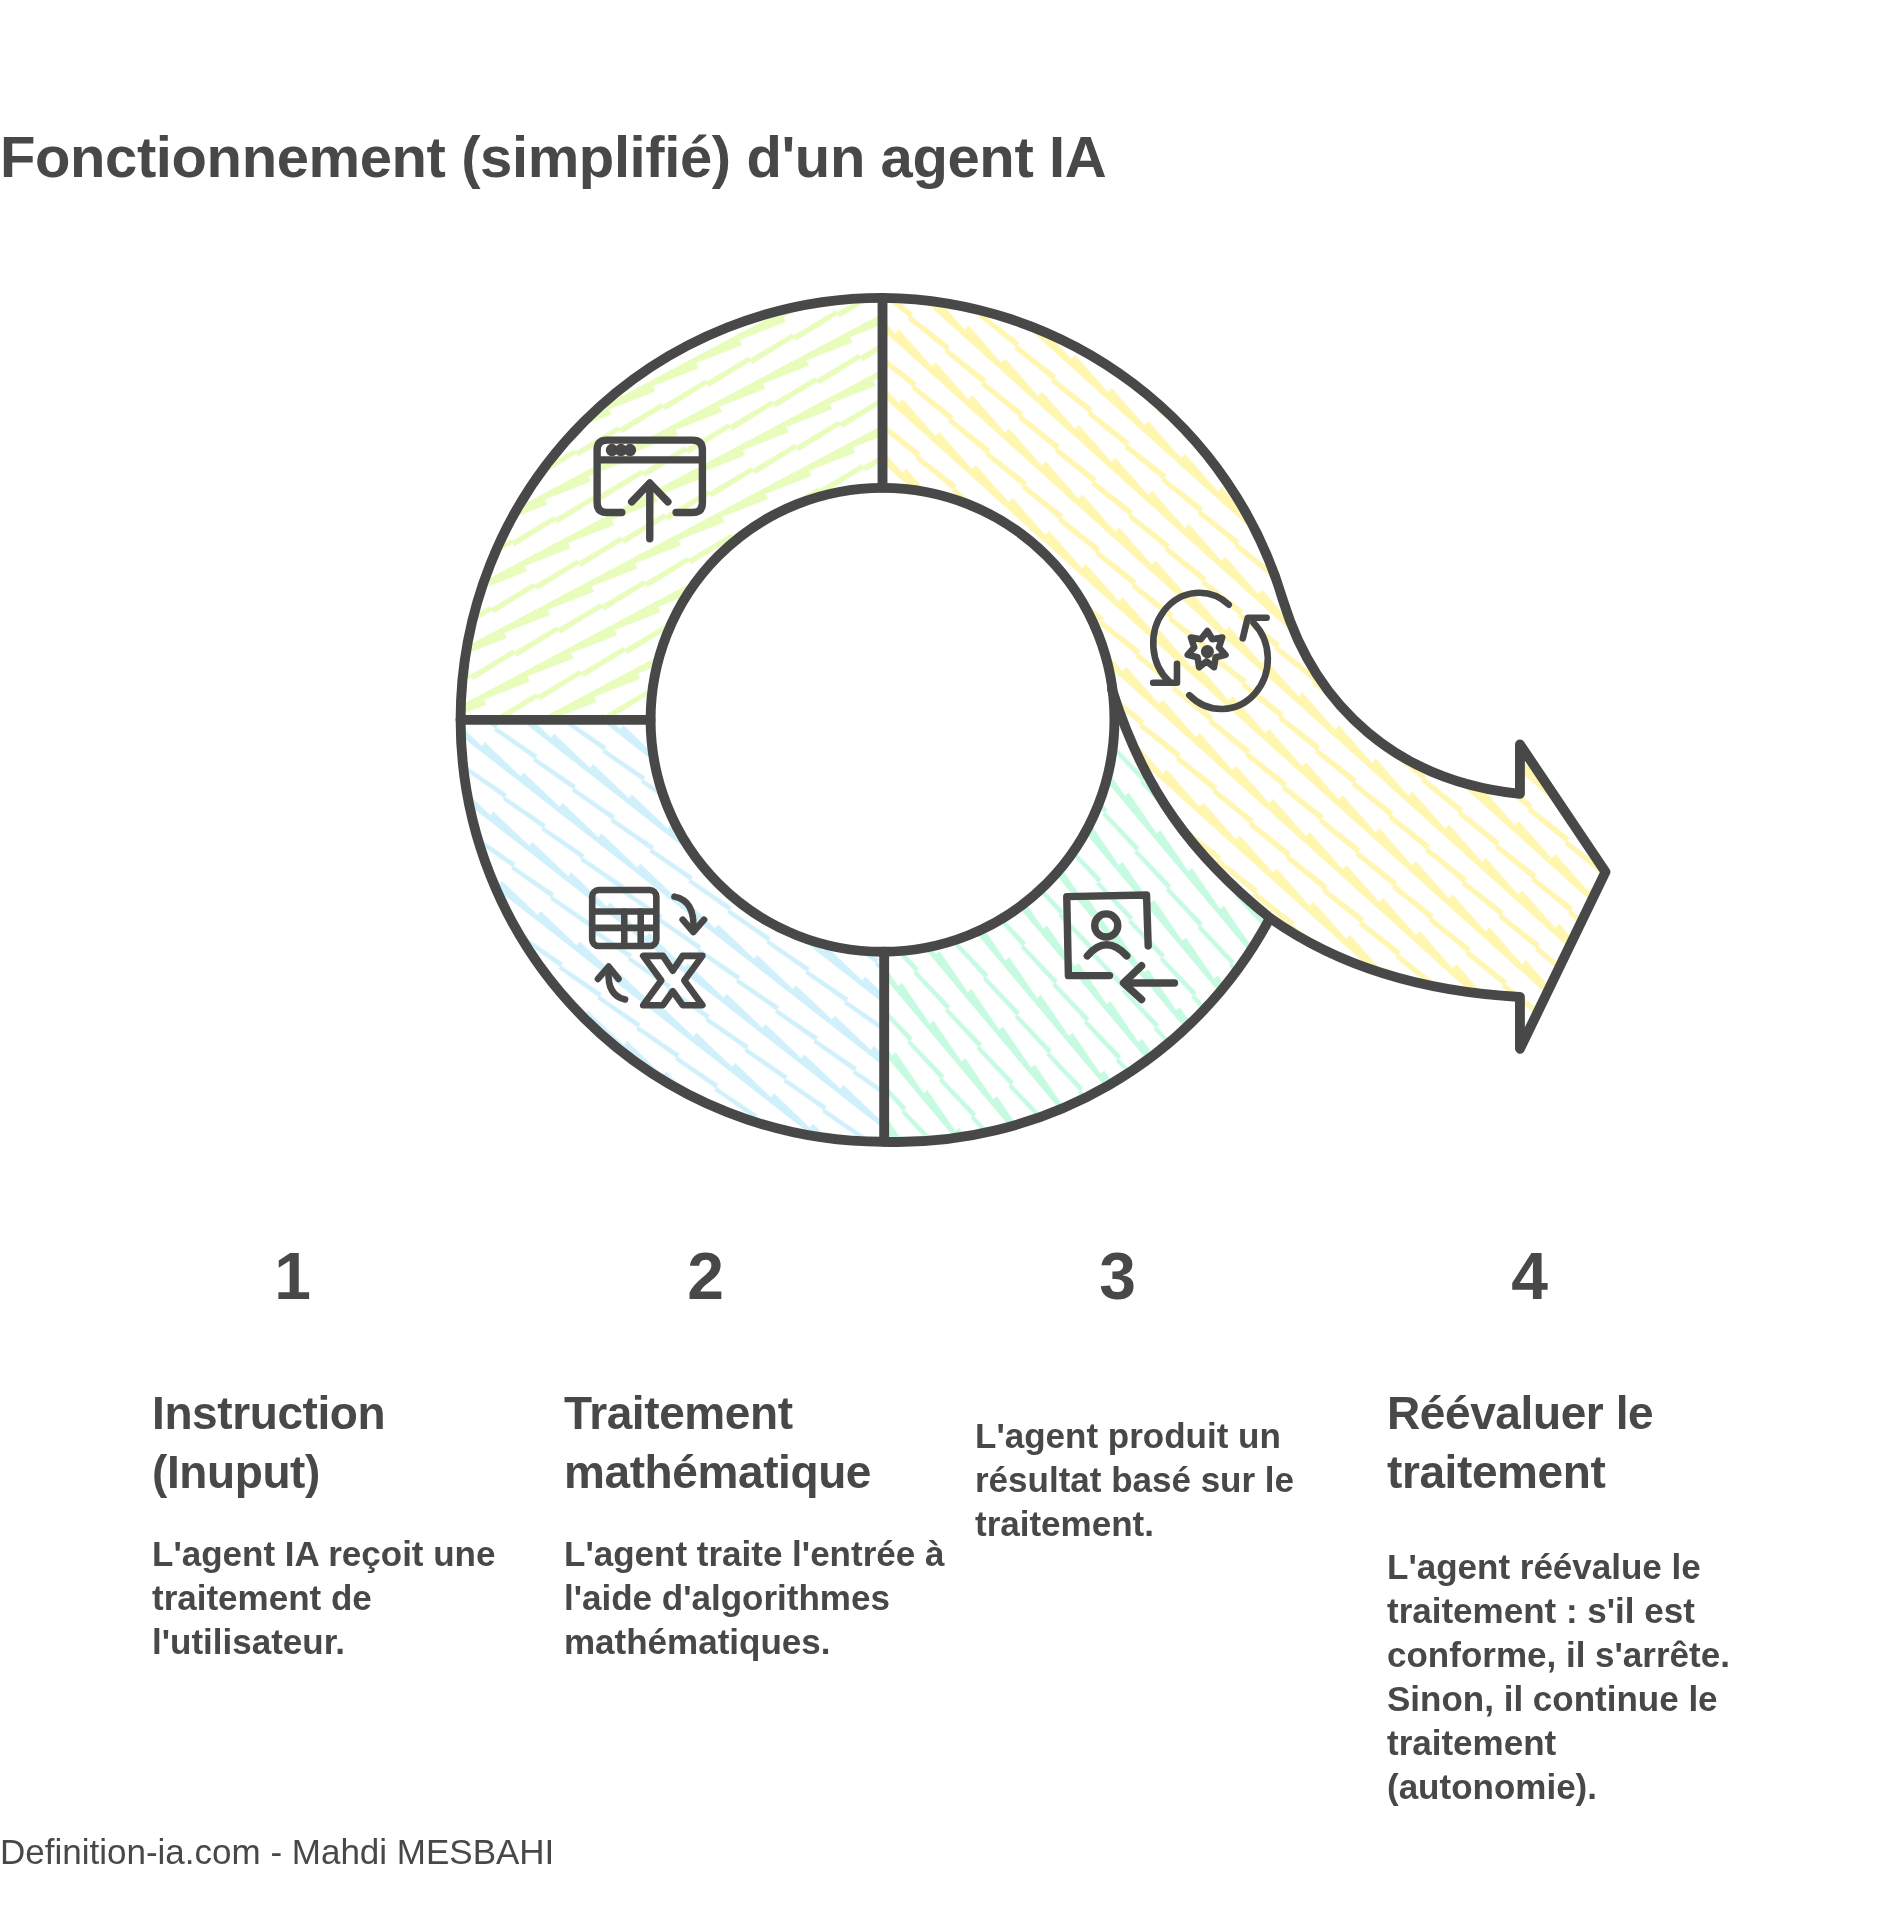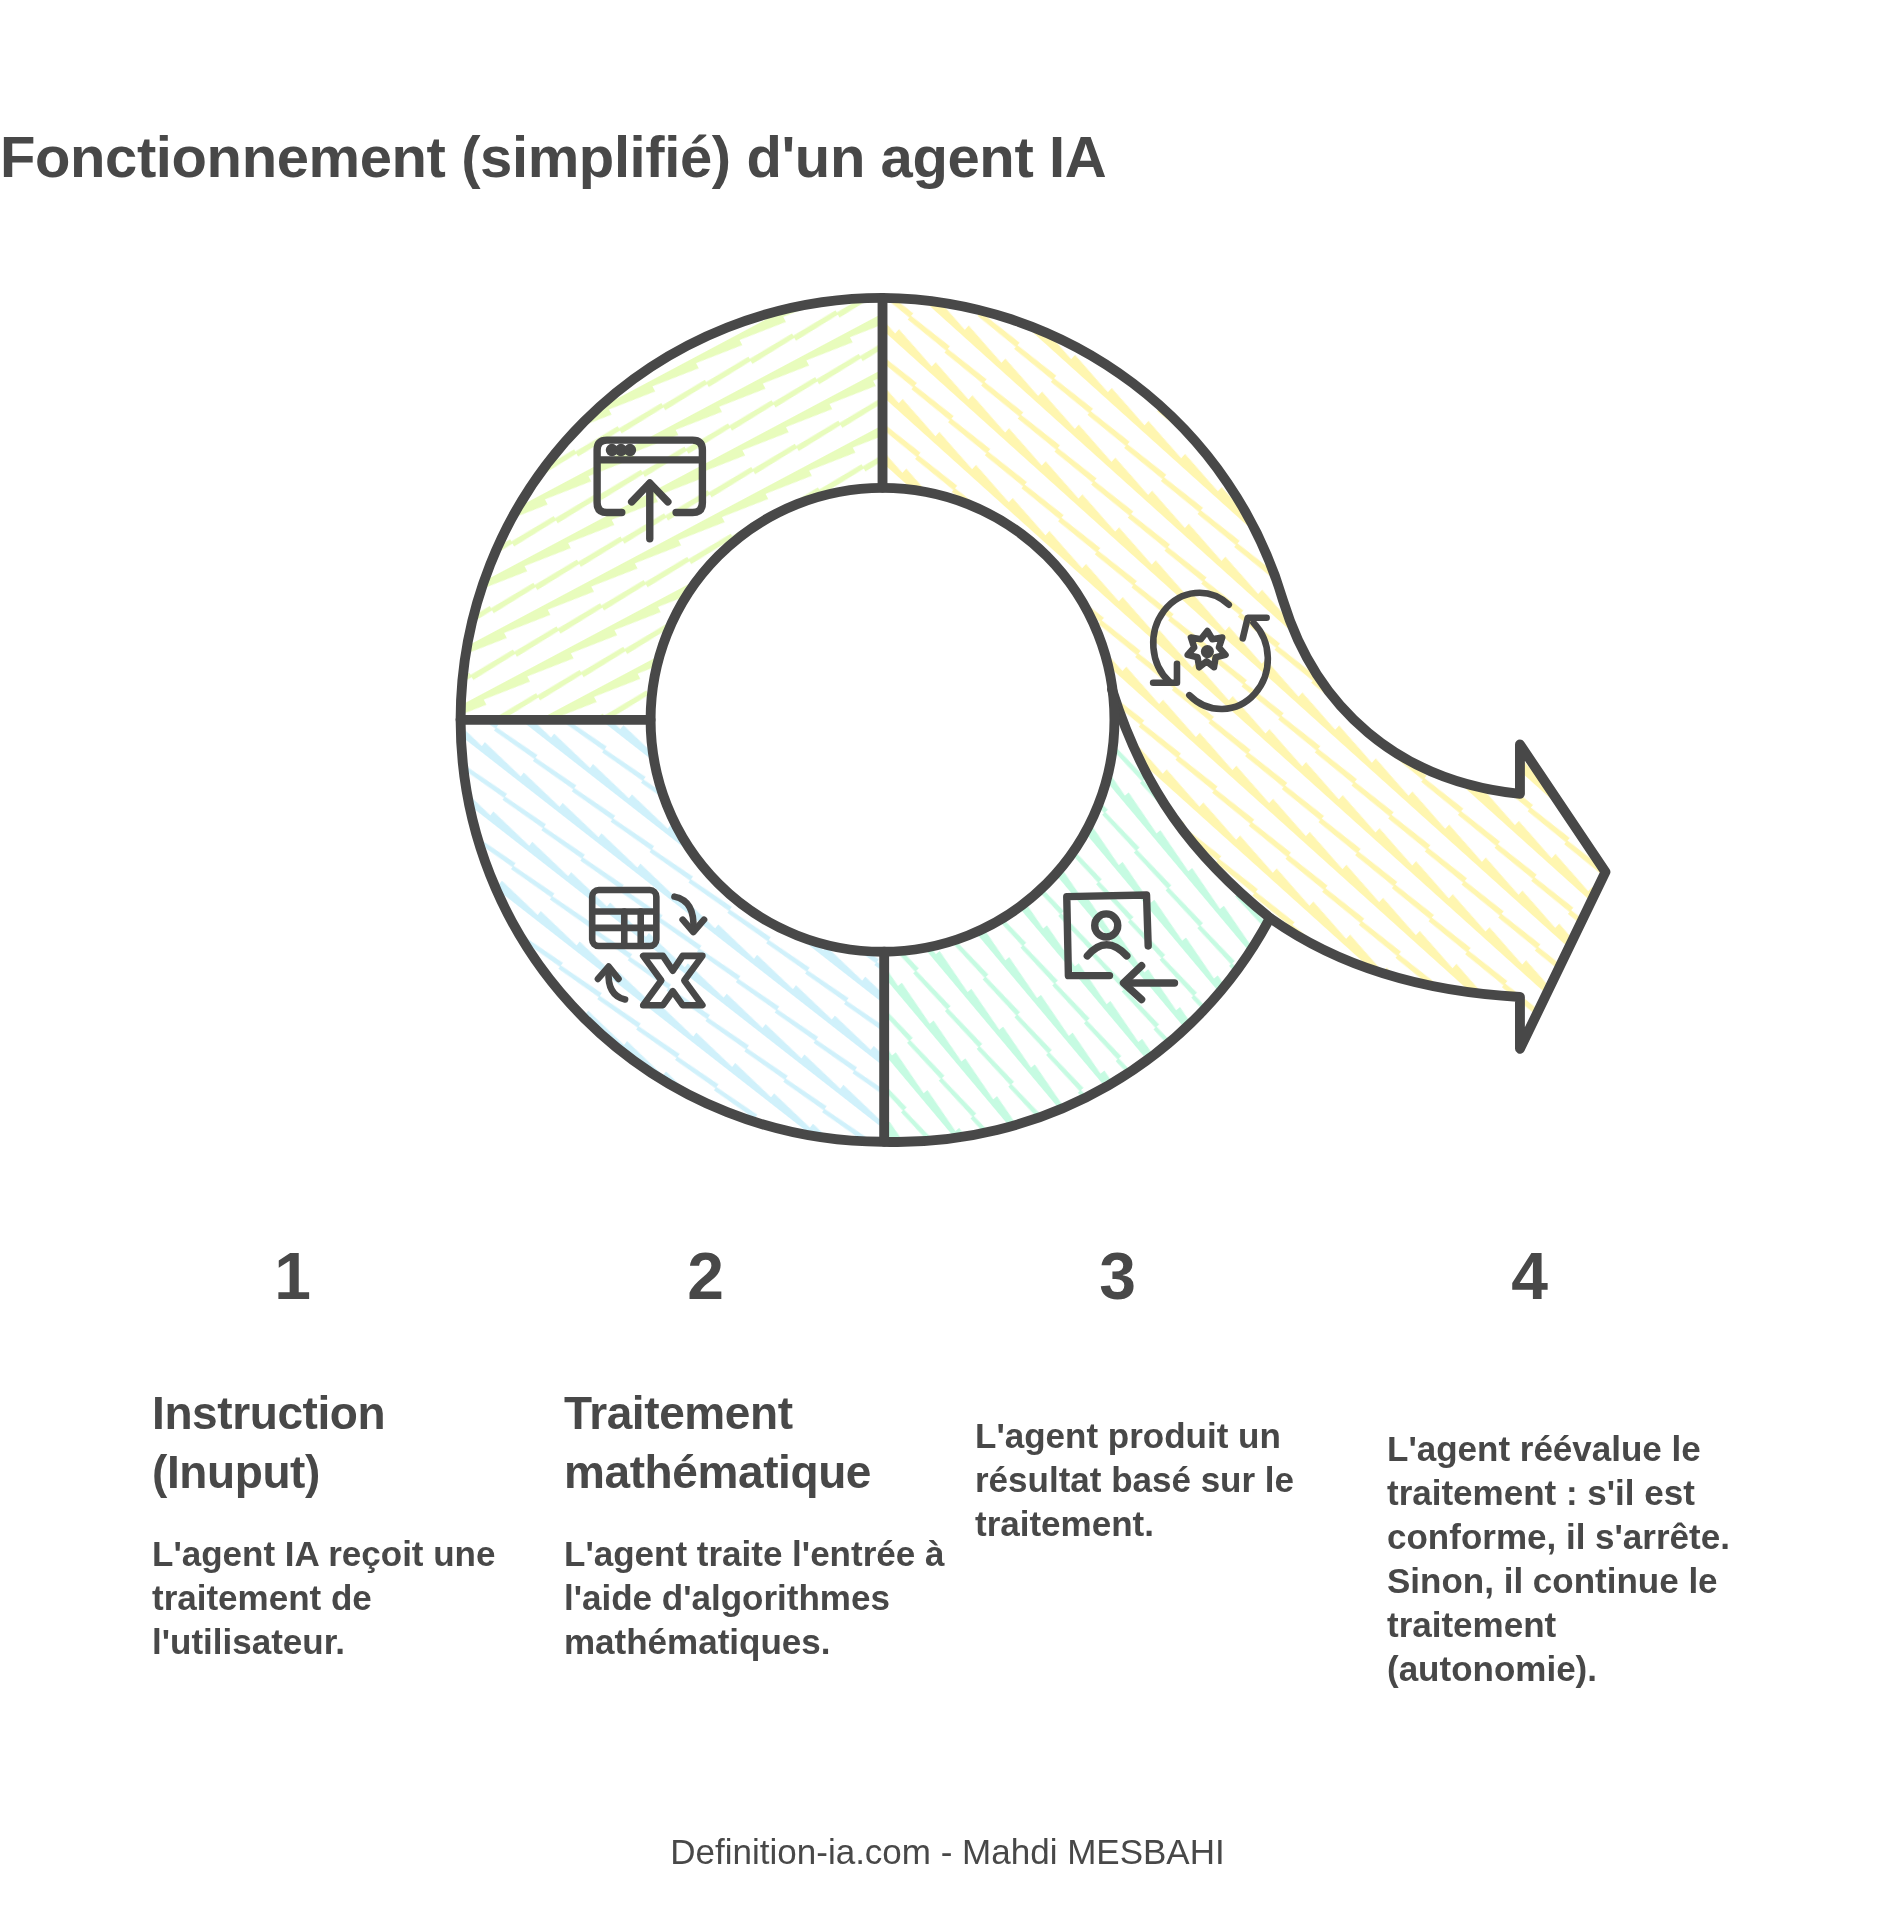--- a/index.html
+++ b/index.html
@@ -3,21 +3,21 @@
 <meta charset="utf-8">
 <style>
   html,body{margin:0;padding:0;background:#ffffff;}
   body{width:1895px;height:1929px;position:relative;overflow:hidden;font-family:"Liberation Sans","DejaVu Sans",sans-serif;color:#484848;}
   .title{position:absolute;left:0;width:1852px;top:123px;font-weight:700;font-size:58px;letter-spacing:-0.4px;}
   svg.diagram{position:absolute;left:0;top:0;}
   .num{position:absolute;top:1238px;width:99px;text-align:center;font-weight:700;font-size:66px;}
   .col{position:absolute;width:387px;}
   .col h3{margin:0;font-size:46px;line-height:59px;font-weight:700;letter-spacing:-0.4px;}
   .col p{margin:0;font-size:35px;line-height:44px;font-weight:700;}
-  .footer{position:absolute;left:0;width:1895px;top:1832px;text-align:center;font-size:35px;}
+  .footer{position:absolute;left:0;width:1895px;top:1832px;font-size:35px;}
 </style>
 </head>
 <body>
 
 <div class="title">Fonctionnement (simplifié) d'un agent IA</div>
 
 <svg class="diagram" width="1895" height="1929" viewBox="0 0 2304 2345">
   <defs>
     <pattern id="hatchG" patternUnits="userSpaceOnUse" width="60" height="60" patternTransform="rotate(62)">
       <rect width="60" height="60" fill="#ffffff"></rect>
@@ -134,20 +134,24 @@
 
 <div class="col" style="left:975px;top:1384px;">
   <p style="margin-top:30px;">
     <span>L'agent produit un</span><br>
     <span>résultat basé sur le</span><br>
     <span>traitement.</span>
   </p>
 </div>
 
 <div class="col" style="left:1387px;top:1384px;">
+  <h3>
+    <span>Réévaluer le</span><br>
+    <span>traitement</span>
+  </h3>
   <p style="margin-top:43px;">
     <span>L'agent réévalue le</span><br>
     <span>traitement : s'il est</span><br>
     <span>conforme, il s'arrête.</span><br>
     <span>Sinon, il continue le</span><br>
     <span>traitement (autonomie).</span>
   </p>
 </div>
 
 <div class="footer">Definition-ia.com - Mahdi MESBAHI</div>

